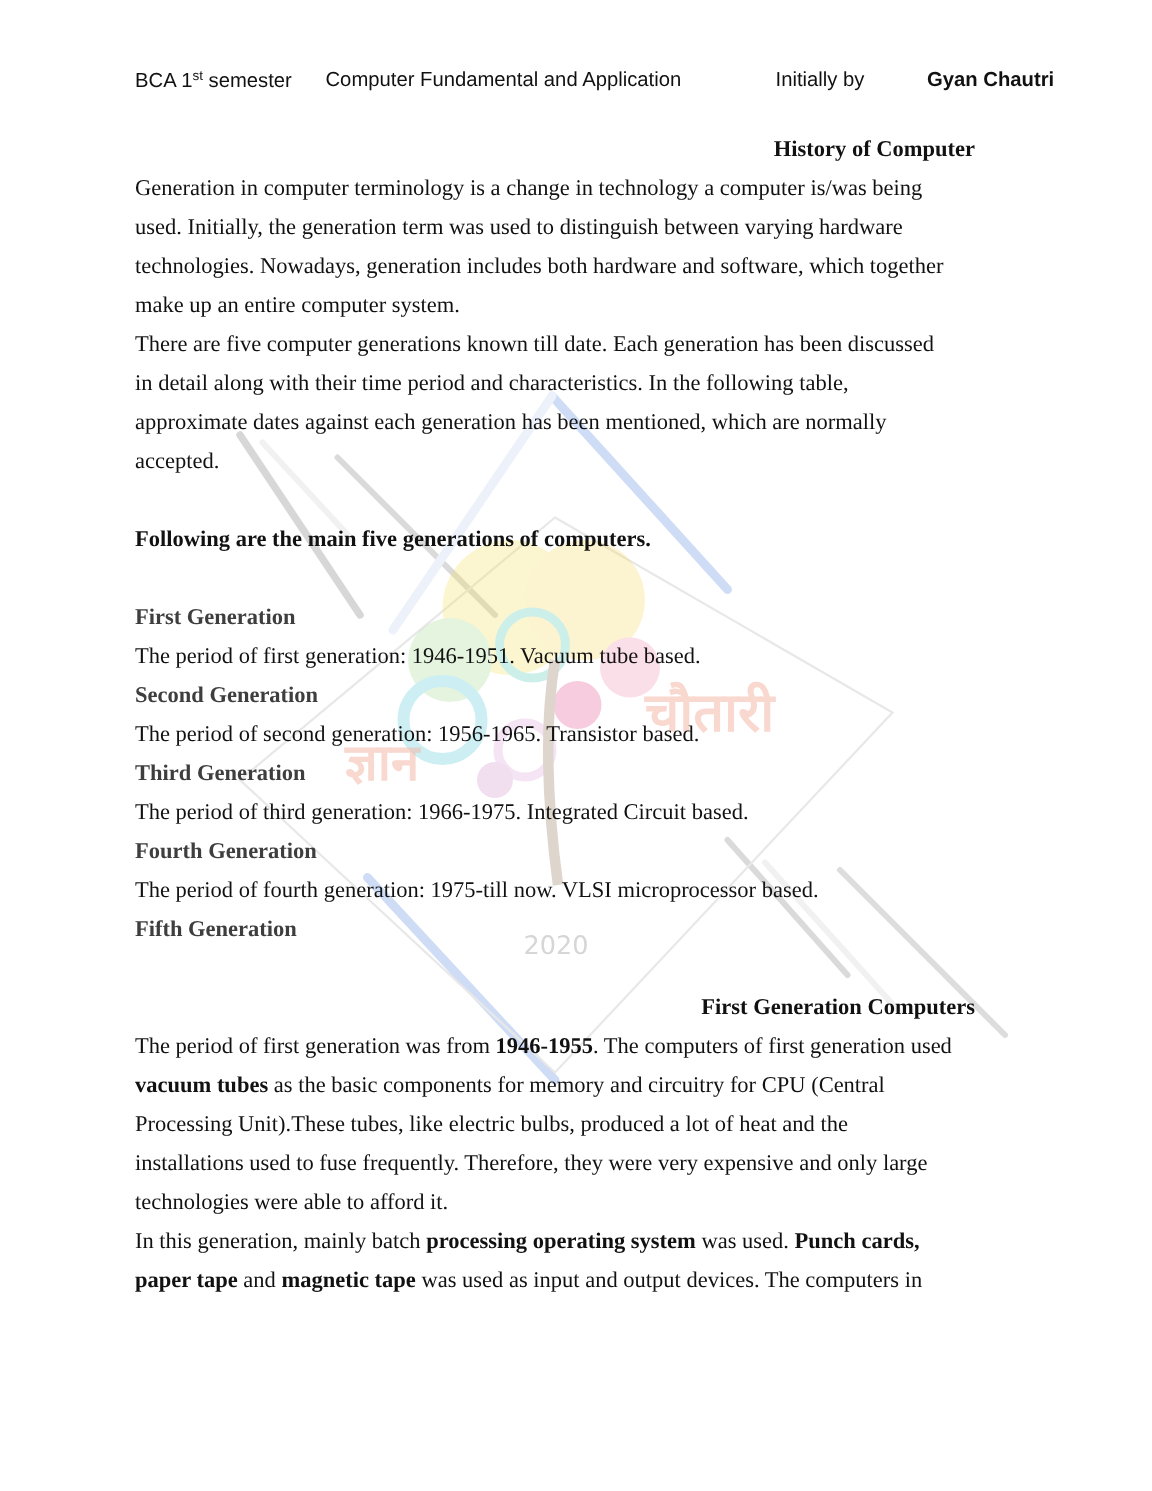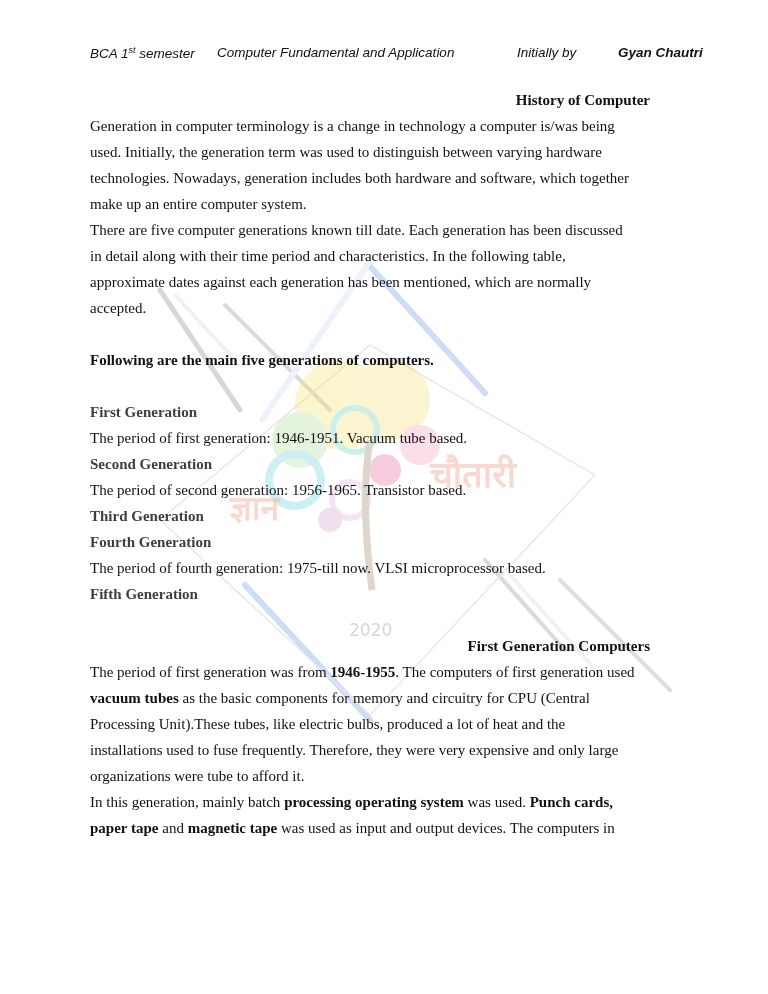--- a/index.html
+++ b/index.html
@@ -4,21 +4,21 @@
 <style>
   html, body { margin: 0; padding: 0; background: #ffffff; }
   body { width: 768px; height: 994px; position: relative; overflow: hidden; }
   .page { position: absolute; left: 0; top: 0; width: 768px; height: 994px; background: #ffffff; }
 
   
   .wm { position: absolute; left: 0; top: 0; width: 768px; height: 994px; pointer-events: none; }
 
   
   .hdr { position: absolute; top: 45px; left: 0; width: 644px; height: 20px;
-         font-family: "Liberation Sans", sans-serif; font-style: italic; font-size: 13.5px; color: #111; }
+         font-family: "Liberation Sans", sans-serif; font-size: 13.5px; color: #111; }
   .hdr span.seg { position: absolute; top: 0; white-space: nowrap; }
   .hdr sup { font-size: 9px; vertical-align: 5px; }
   .hdr b { font-weight: bold; margin-left: 38px; }
 
   
   .body { position: absolute; left: 90px; top: 89px; width: 560px;
           font-family: "Liberation Serif", serif; font-size: 15px; color: #111; }
   .ln { height: 26px; line-height: 22px; white-space: nowrap; }
   .h { font-weight: bold; color: #111; text-align: right; }
   .gh { font-weight: bold; color: #3e3e3e; }
@@ -82,27 +82,28 @@
     <div class="ln">accepted.</div>
     <div class="blank"></div>
     <div class="ln it">Following are the main five generations of computers.</div>
     <div class="blank"></div>
 
     <div class="ln gh">First Generation</div>
     <div class="ln">The period of first generation: 1946-1951. Vacuum tube based.</div>
     <div class="ln gh">Second Generation</div>
     <div class="ln">The period of second generation: 1956-1965. Transistor based.</div>
     <div class="ln gh">Third Generation</div>
+    <div class="ln">The period of third generation: 1966-1975. Integrated Circuit based.</div>
     <div class="ln gh">Fourth Generation</div>
     <div class="ln">The period of fourth generation: 1975-till now. VLSI microprocessor based.</div>
     <div class="ln gh">Fifth Generation</div>
     <div class="blank"></div>
 
     <div class="ln h">First Generation Computers</div>
     <div class="ln"><span>The period of first generation was from </span><b>1946-1955</b><span>. The computers of first generation used</span></div>
     <div class="ln"><b>vacuum tubes</b><span> as the basic components for memory and circuitry for CPU (Central</span></div>
     <div class="ln">Processing Unit).These tubes, like electric bulbs, produced a lot of heat and the</div>
     <div class="ln">installations used to fuse frequently. Therefore, they were very expensive and only large</div>
-    <div class="ln">organizations were tube to afford it.</div>
+    <div class="ln">technologies were able to afford it.</div>
     <div class="ln"><span>In this generation, mainly batch </span><b>processing operating system</b><span> was used. </span><b>Punch cards,</b></div>
     <div class="ln"><b>paper tape</b><span> and </span><b>magnetic tape</b><span> was used as input and output devices. The computers in</span></div>
   </div>
 </div>
 
 </body></html>

